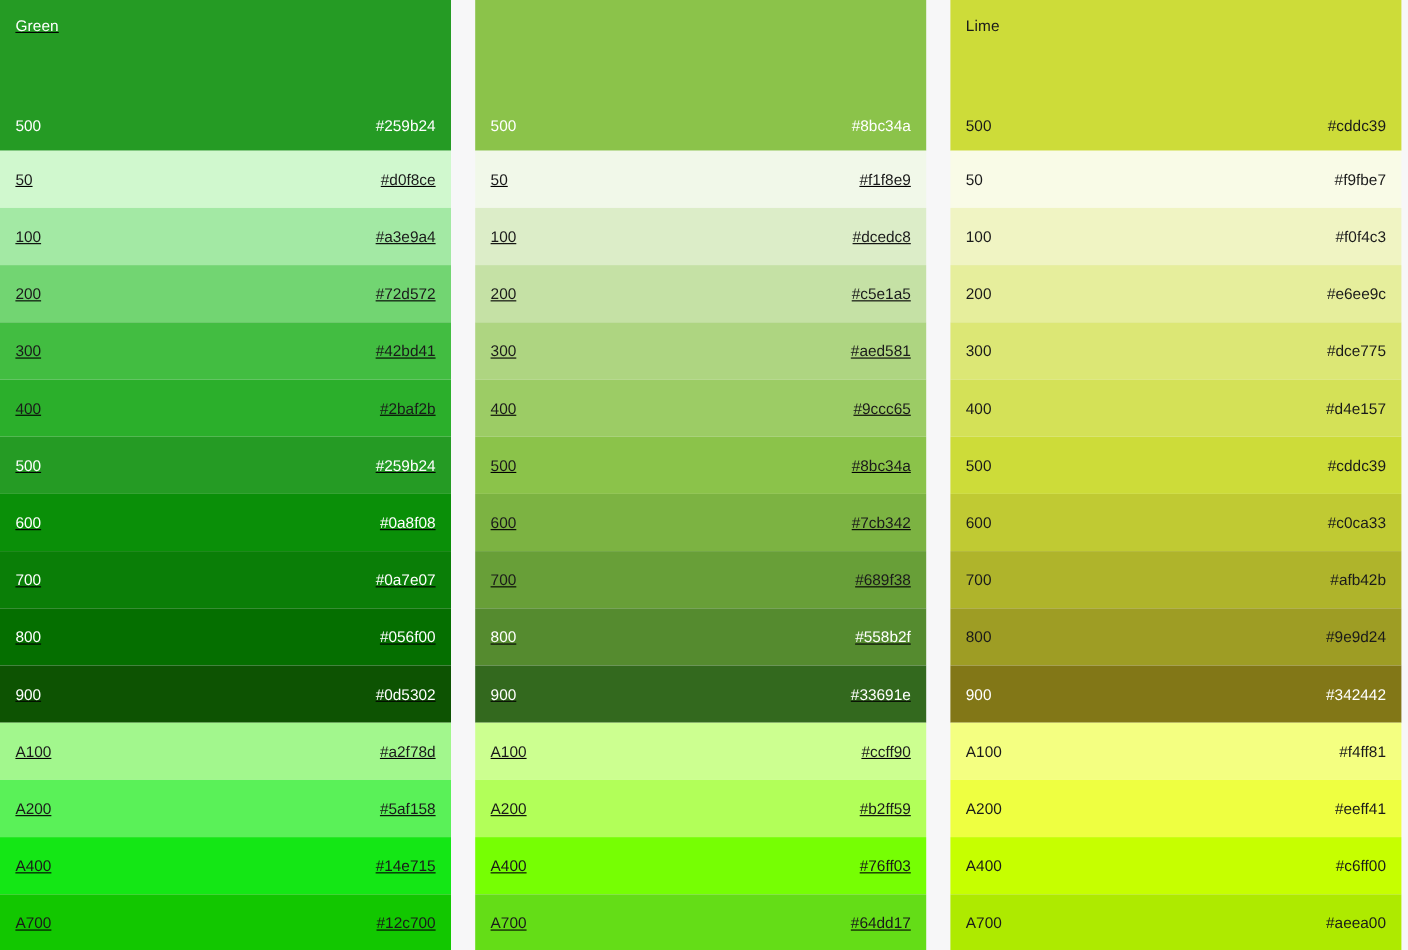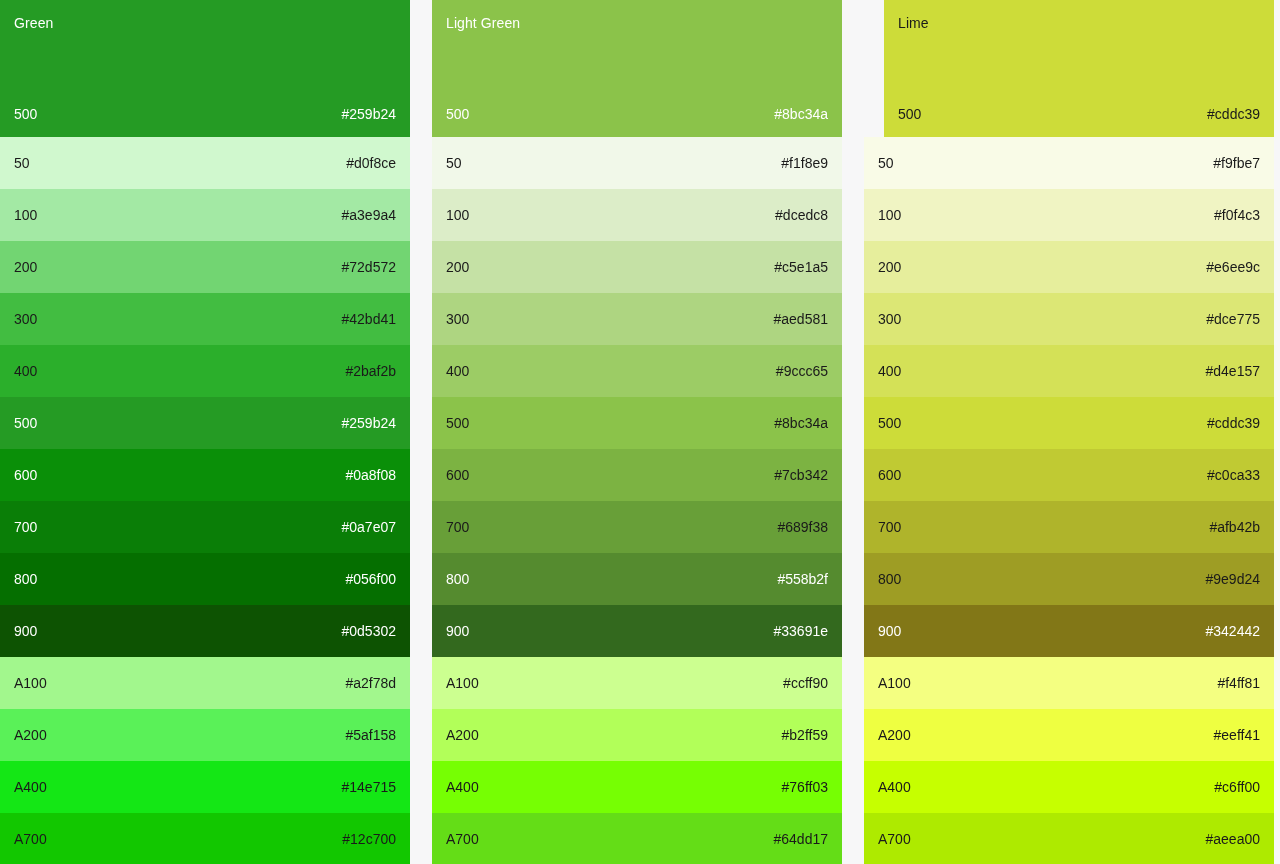--- a/index.html
+++ b/index.html
@@ -24,20 +24,21 @@
   }
   .palette-column {
     display: flex;
     flex-direction: column;
     width: 410px;
     height: 864px;
     flex: 0 0 410px;
   }
   .palette-column.col-gap-after {
     margin-right: 22px;
+    text-decoration: underline;
   }
   
   .palette-header {
     position: relative;
     height: 137px;
     flex: 0 0 137px;
     box-sizing: border-box;
     padding: 14px;
   }
   .palette-header .palette-name {
@@ -143,21 +144,20 @@
         <span class="swatch-tone">A400</span>
         <span class="swatch-hex">#14e715</span>
       </div>
       <div class="swatch-row on-light" style="background: rgb(18, 199, 0);">
         <span class="swatch-tone">A700</span>
         <span class="swatch-hex">#12c700</span>
       </div>
     </div>
     <div class="palette-column col-gap-after">
       <div class="palette-header on-dark" style="background: rgb(139, 195, 74);">
-        <span class="palette-name">Light Green</span>
         <div class="header-swatch-row">
           <span class="swatch-tone">500</span>
           <span class="swatch-hex">#8bc34a</span>
         </div>
       </div>
       <div class="swatch-row on-light" style="background: rgb(241, 248, 233);">
         <span class="swatch-tone">50</span>
         <span class="swatch-hex">#f1f8e9</span>
       </div>
       <div class="swatch-row on-light" style="background: rgb(220, 237, 200);">
@@ -207,21 +207,21 @@
       <div class="swatch-row on-light" style="background: rgb(118, 255, 3);">
         <span class="swatch-tone">A400</span>
         <span class="swatch-hex">#76ff03</span>
       </div>
       <div class="swatch-row on-light" style="background: rgb(100, 221, 23);">
         <span class="swatch-tone">A700</span>
         <span class="swatch-hex">#64dd17</span>
       </div>
     </div>
     <div class="palette-column">
-      <div class="palette-header on-light" style="background: rgb(205, 220, 57); margin-left: 20px;">
+      <div class="palette-header on-light" style="background: rgb(205, 220, 57);">
         <span class="palette-name">Lime</span>
         <div class="header-swatch-row">
           <span class="swatch-tone">500</span>
           <span class="swatch-hex">#cddc39</span>
         </div>
       </div>
       <div class="swatch-row on-light" style="background: rgb(249, 251, 231);">
         <span class="swatch-tone">50</span>
         <span class="swatch-hex">#f9fbe7</span>
       </div>

